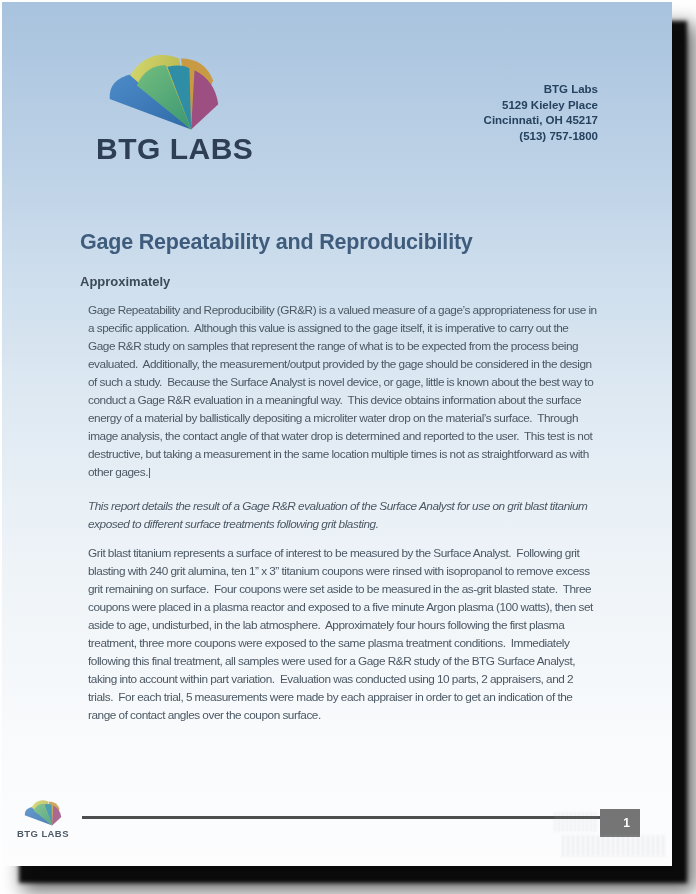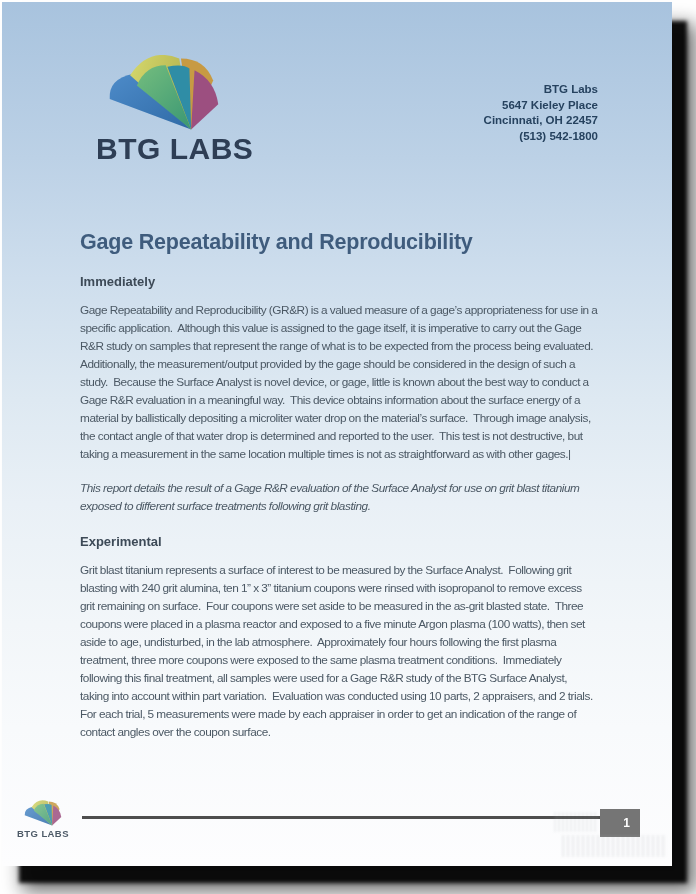--- a/index.html
+++ b/index.html
@@ -68,21 +68,21 @@
     line-height: 26px;
   }
   .sec-heading {
     margin-top: 19px;
     font-size: 13px;
     font-weight: bold;
     color: #3d4a57;
     line-height: 16px;
   }
   .para {
-    margin: 11px 0 0 0;
+    margin: 11px 0 0 8px;
     font-size: 11.8px;
     letter-spacing: -0.45px;
     word-spacing: -0.2px;
     line-height: 18px;
     color: #4b5864;
     white-space: pre-wrap;
   }
   .para + .para { margin-top: 16px; font-style: italic; }
 
   
@@ -179,36 +179,35 @@
 
       <div class="header">
         <div class="logo-wrap">
           <svg class="logo-fan" width="136" height="78" viewBox="0 0 140 92">
             <use href="#fanShape"></use>
           </svg>
           <div class="logo-text">BTG LABS</div>
         </div>
         <div class="addr">
           <div>BTG Labs</div>
-          <div>5647 Kieley Place</div>
-          <div>Cincinnati, OH 22457</div>
-          <div>(513) 542-1800</div>
+          <div>5129 Kieley Place</div>
+          <div>Cincinnati, OH 45217</div>
+          <div>(513) 757-1800</div>
         </div>
       </div>
 
       <div class="doc-title">Gage Repeatability and Reproducibility</div>
 
       <div>
-        <div class="sec-heading">Immediately</div>
+        <div class="sec-heading">Approximately</div>
         <p class="para">Gage Repeatability and Reproducibility (GR&amp;R) is a valued measure of a gage’s appropriateness for use in a specific application.  Although this value is assigned to the gage itself, it is imperative to carry out the Gage R&amp;R study on samples that represent the range of what is to be expected from the process being evaluated.  Additionally, the measurement/output provided by the gage should be considered in the design of such a study.  Because the Surface Analyst is novel device, or gage, little is known about the best way to conduct a Gage R&amp;R evaluation in a meaningful way.  This device obtains information about the surface energy of a material by ballistically depositing a microliter water drop on the material’s surface.  Through image analysis, the contact angle of that water drop is determined and reported to the user.  This test is not destructive, but taking a measurement in the same location multiple times is not as straightforward as with other gages.|</p>
         <p class="para">This report details the result of a Gage R&amp;R evaluation of the Surface Analyst for use on grit blast titanium exposed to different surface treatments following grit blasting.</p>
       </div>
 
       <div>
-        <div class="sec-heading">Experimental</div>
         <p class="para">Grit blast titanium represents a surface of interest to be measured by the Surface Analyst.  Following grit blasting with 240 grit alumina, ten 1” x 3” titanium coupons were rinsed with isopropanol to remove excess grit remaining on surface.  Four coupons were set aside to be measured in the as-grit blasted state.  Three coupons were placed in a plasma reactor and exposed to a five minute Argon plasma (100 watts), then set aside to age, undisturbed, in the lab atmosphere.  Approximately four hours following the first plasma treatment, three more coupons were exposed to the same plasma treatment conditions.  Immediately following this final treatment, all samples were used for a Gage R&amp;R study of the BTG Surface Analyst, taking into account within part variation.  Evaluation was conducted using 10 parts, 2 appraisers, and 2 trials.  For each trial, 5 measurements were made by each appraiser in order to get an indication of the range of contact angles over the coupon surface.</p>
       </div>
 
     </div>
 
     <div class="footer">
       <div class="footer-logo">
         <svg width="40" height="27" viewBox="0 0 140 92">
           <use href="#fanShape"></use>
         </svg>

